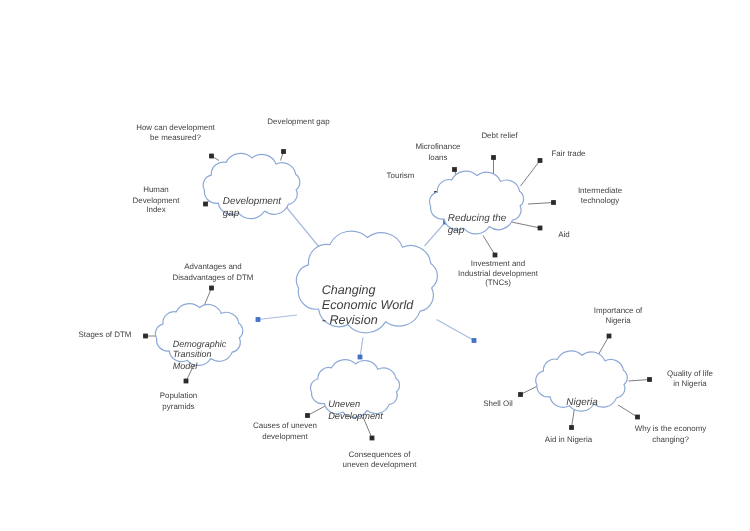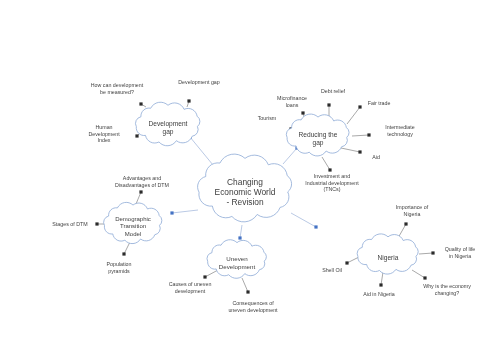--- a/index.html
+++ b/index.html
@@ -2,23 +2,23 @@
 <html><head>
 <meta charset="utf-8">
 <style>
   html,body{margin:0;padding:0;background:#ffffff;}
   body{width:500px;height:354px;overflow:hidden;
        font-family:"Liberation Sans",sans-serif;color:#3f3f3f;}
   #canvas{position:relative;width:500px;height:354px;background:#fff;}
   #wires{position:absolute;left:0;top:0;width:500px;height:354px;}
   .cloud{position:absolute;transform:translate(-50%,-50%);}
   .cloud svg{position:absolute;left:0;top:0;overflow:visible;}
-  .cloud .ctext{position:absolute;left:0;top:4px;width:100%;height:100%;
+  .cloud .ctext{position:absolute;left:0;top:15px;width:100%;height:100%;
        display:flex;align-items:center;justify-content:center;
-       text-align:center;line-height:1.22;color:#3d3d3d;white-space:pre-line;}
+       text-align:left;line-height:1.22;color:#3d3d3d;white-space:pre-line;font-style:italic;}
   .lbl{position:absolute;transform:translate(-50%,-50%);text-align:center;
        line-height:1.25;color:#3f3f3f;white-space:pre-line;}
 </style>
 </head>
 <body>
 
 <div id="canvas">
   <svg id="wires" viewBox="0 0 500 354" preserveAspectRatio="none">
       <line x1="213" y1="165" x2="190" y2="137" stroke="#a8bbdd" stroke-width="0.8"></line>
       <rect x="188.4" y="135.4" width="3.2" height="3.2" fill="#4472c4"></rect>

